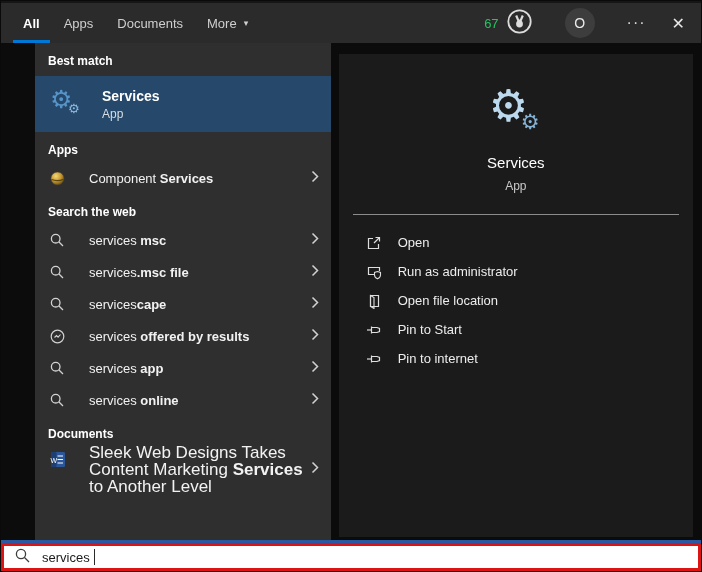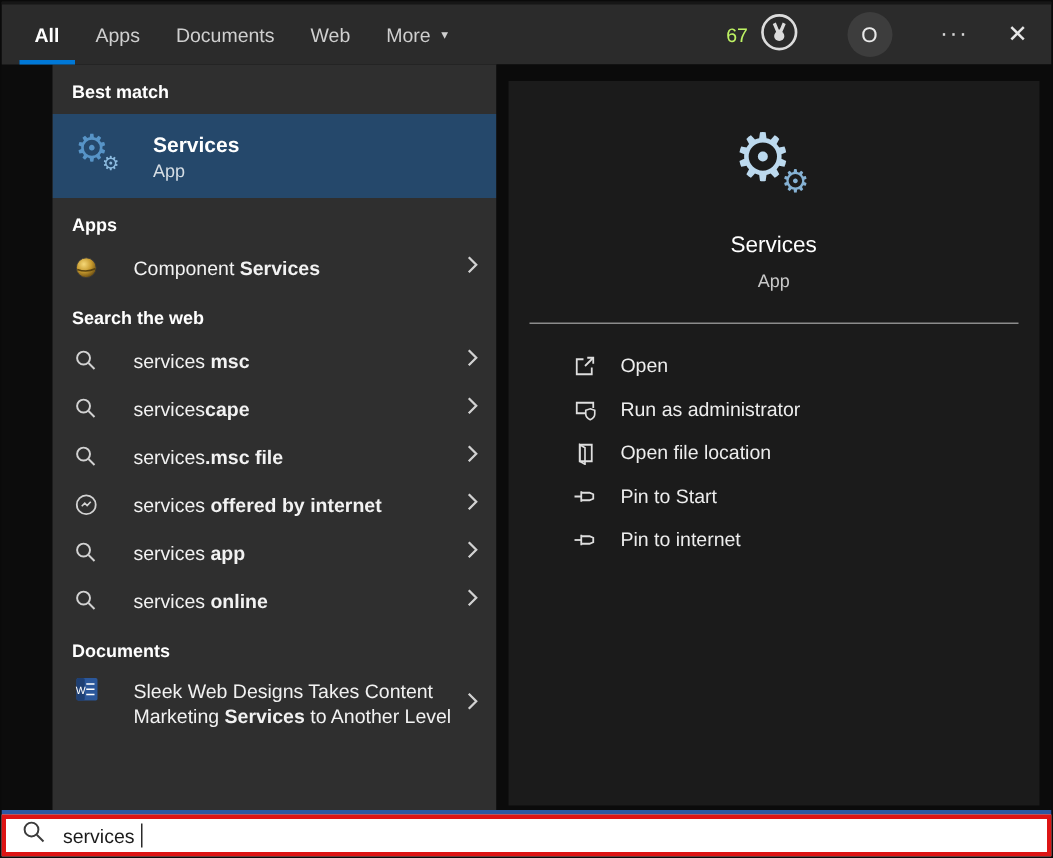--- a/index.html
+++ b/index.html
@@ -8,21 +8,21 @@
   .screen { position:relative; width:702px; height:572px; background:#0c0c0c; border:1px solid #0a0a0a; overflow:hidden; }
 
   
   .topbar { height:42px; background:#2b2b2b; display:flex; align-items:center; border-top:2px solid #161616; }
   .tabs { display:flex; align-items:center; margin-left:10px; height:100%; }
   .tab { position:relative; height:100%; display:flex; align-items:center; padding:4px 12px; color:#cfcfcf; font-size:13px; cursor:default; }
   .tab.active { color:#ffffff; font-weight:bold; }
   .tab.active::after { content:""; position:absolute; left:2px; right:2px; bottom:0; height:3px; background:#0078d7; }
   .tab .dd { margin-left:7px; font-size:9px; color:#cfcfcf; }
   .topbar-right { margin-left:auto; display:flex; align-items:center; margin-right:16px; }
-  .rewards { display:flex; align-items:center; gap:7px; color:#bef264; font-size:13px; }
+  .rewards { display:flex; align-items:center; gap:7px; color:#22c55e; font-size:13px; }
   .avatar { width:30px; height:30px; border-radius:50%; background:#3d3d3d; color:#e9e9e9; font-size:14px; display:flex; align-items:center; justify-content:center; margin-left:32px; }
   .ellipsis { color:#d6d6d6; font-size:16px; letter-spacing:1px; margin-left:32px; }
   .closebtn { color:#e8e8e8; font-size:16px; margin-left:26px; font-weight:300; }
 
   
   .body { display:flex; height:499px;padding-left:34px; }
 
   
   .left-panel { width:312px; background:#2f2f2f; color:#f0f0f0; overflow:hidden; }
   .section-header { padding:11px 13px 5px 13px; font-size:12px; font-weight:bold; color:#fff; }
@@ -35,33 +35,33 @@
   .bm-title { font-size:14px; font-weight:bold; color:#fff; }
   .bm-sub { font-size:12px; color:#d5dde4; margin-top:3px; }
 
   .list-row { height:32px; display:flex; align-items:center; padding:0 12px 0 15px; font-size:13px; color:#f2f2f2;justify-content:flex-end; }
   .row-icon { width:39px; display:flex; align-items:center; flex:none; }
   .row-text { flex:1; white-space:nowrap; overflow:hidden; }
   .row-text b { font-weight:bold; }
   .row-text .gray { color:#a6a6a6; }
   .chev { flex:none; margin-left:6px; }
   .doc-row { height:46px; }
-  .doc-row .row-text { white-space:normal; line-height:17px; font-size:13px; }
+  .doc-row .row-text { white-space:normal; line-height:17px; font-size:17px; }
   .doc-row .row-icon { align-self:flex-start; margin-top:5px; }
 
   
   .right-panel { width:390px; background:#0b0b0b; padding:11px 8px 5px 8px; }
   .preview-inner { width:100%; height:100%; background:#1b1b1b; text-align:center; padding-top:30px; }
   .gears-big { width:70px; height:52px; margin:0 auto; }
   .gears-big .g1 { font-size:44px; color:#bcd9ee; position:absolute; left:8px; top:0; }
   .gears-big .g2 { font-size:21px; color:#86b2d4; position:absolute; left:40px; top:27px; }
   .preview-title { margin-top:14px; font-size:15px; color:#fff; }
   .preview-sub { margin-top:8px; font-size:12px; color:#c9c9c9; }
   .divider { margin:21px 14px 0 14px; border-top:1px solid #8c8c8c; }
-  .actions { margin-top:13px; text-align:left; padding-left:27px;margin-left:16px; }
+  .actions { margin-top:13px; text-align:left; padding-left:27px; }
   .action-row { height:29px; display:flex; align-items:center; gap:15px; color:#ededed; font-size:13px; }
   .action-row .aicon { width:17px; display:flex; align-items:center; justify-content:center; flex:none; }
 
   
   .search-wrap { position:absolute; left:0; right:0; bottom:0; }
   .blue-line { height:3px; background:#2c58a2; }
   .search-bar { height:28px; background:#ffffff; border:3px solid #dd1414; display:flex; align-items:center; padding-left:11px; }
   .search-text { margin-left:12px; font-size:13px; color:#1b1b1b; }
   .caret-bar { width:1px; height:16px; background:#2a2a2a; margin-left:4px; }
 </style>
@@ -73,23 +73,20 @@
   <div class="topbar">
     <div class="tabs">
       <div class="tab active">
           <span>All</span>
         </div>
       <div class="tab">
           <span>Apps</span>
         </div>
       <div class="tab">
           <span>Documents</span>
-        </div>
-      <div class="tab">
-          <span>Web</span>
         </div>
       <div class="tab">
           <span>More</span>
           <span class="dd">▾</span>
         </div>
     </div>
     <div class="topbar-right">
       <div class="rewards">
         <span>67</span>
         <span>
@@ -161,47 +158,47 @@
             </svg></span>
       </div>
 
       <div class="list-row">
         <span class="row-icon">
             <svg width="14" height="14" viewBox="0 0 14 14">
               <circle cx="5.7" cy="5.7" r="4.3" fill="none" stroke="#d2d2d2" stroke-width="1.3"></circle>
               <line x1="9" y1="9" x2="13" y2="13" stroke="#d2d2d2" stroke-width="1.3"></line>
             </svg>
           </span>
+        <span class="row-text"><span>services</span><b>.msc file</b></span>
+        <span class="chev"><svg width="8" height="13" viewBox="0 0 8 13">
+              <polyline points="1.5,1.5 6.5,6.5 1.5,11.5" fill="none" stroke="#d2d2d2" stroke-width="1.5"></polyline>
+            </svg></span>
+      </div>
+
+      <div class="list-row">
+        <span class="row-icon">
+            <svg width="14" height="14" viewBox="0 0 14 14">
+              <circle cx="5.7" cy="5.7" r="4.3" fill="none" stroke="#d2d2d2" stroke-width="1.3"></circle>
+              <line x1="9" y1="9" x2="13" y2="13" stroke="#d2d2d2" stroke-width="1.3"></line>
+            </svg>
+          </span>
         <span class="row-text"><span>services</span><b>cape</b></span>
-        <span class="chev"><svg width="8" height="13" viewBox="0 0 8 13">
-              <polyline points="1.5,1.5 6.5,6.5 1.5,11.5" fill="none" stroke="#d2d2d2" stroke-width="1.5"></polyline>
-            </svg></span>
-      </div>
-
-      <div class="list-row">
-        <span class="row-icon">
-            <svg width="14" height="14" viewBox="0 0 14 14">
-              <circle cx="5.7" cy="5.7" r="4.3" fill="none" stroke="#d2d2d2" stroke-width="1.3"></circle>
-              <line x1="9" y1="9" x2="13" y2="13" stroke="#d2d2d2" stroke-width="1.3"></line>
-            </svg>
-          </span>
-        <span class="row-text"><span>services</span><b>.msc file</b></span>
         <span class="chev"><svg width="8" height="13" viewBox="0 0 8 13">
               <polyline points="1.5,1.5 6.5,6.5 1.5,11.5" fill="none" stroke="#d2d2d2" stroke-width="1.5"></polyline>
             </svg></span>
       </div>
 
       <div class="list-row">
         <span class="row-icon">
             <svg width="15" height="15" viewBox="0 0 15 15">
               <circle cx="7.5" cy="7.5" r="6.3" fill="none" stroke="#d2d2d2" stroke-width="1.2"></circle>
               <path d="M4.5 8.5l2-2 1.6 1.6 2.4-2.6" fill="none" stroke="#d2d2d2" stroke-width="1.1"></path>
             </svg>
           </span>
-        <span class="row-text"><span>services </span><b>offered by internet</b></span>
+        <span class="row-text"><span>services </span><b>offered by results</b></span>
         <span class="chev"><svg width="8" height="13" viewBox="0 0 8 13">
               <polyline points="1.5,1.5 6.5,6.5 1.5,11.5" fill="none" stroke="#d2d2d2" stroke-width="1.5"></polyline>
             </svg></span>
       </div>
 
       <div class="list-row">
         <span class="row-icon">
             <svg width="14" height="14" viewBox="0 0 14 14">
               <circle cx="5.7" cy="5.7" r="4.3" fill="none" stroke="#d2d2d2" stroke-width="1.3"></circle>
               <line x1="9" y1="9" x2="13" y2="13" stroke="#d2d2d2" stroke-width="1.3"></line>

